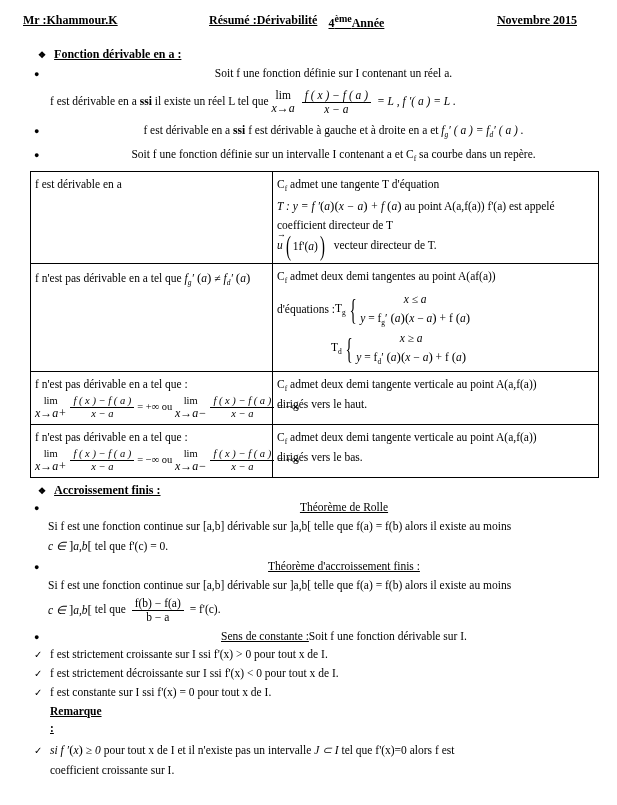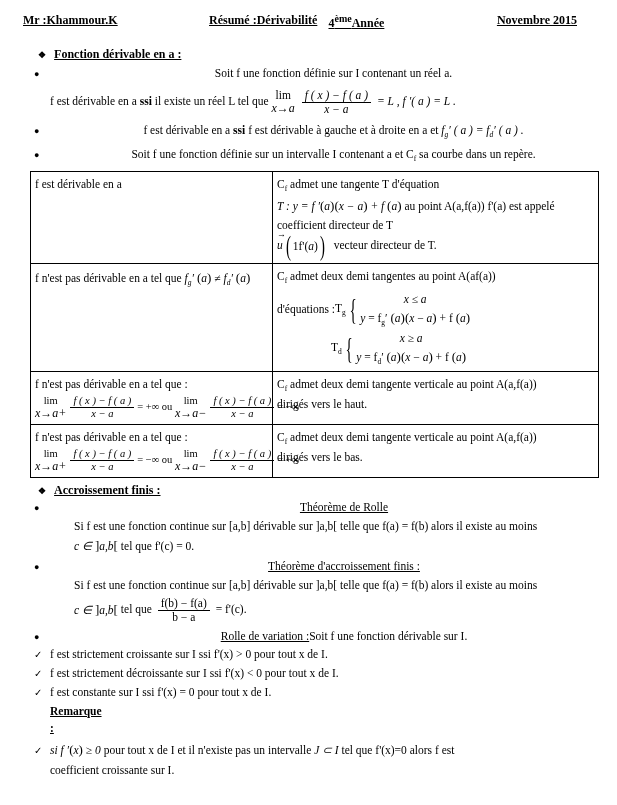--- a/index.html
+++ b/index.html
@@ -54,21 +54,21 @@
 
   .check-row {
     display: flex; align-items: baseline;
     padding-left: 34px; margin: 2px 0;
     line-height: 1.45;
   }
   .check-row .chk {
     display: inline-block; width: 16px; flex: 0 0 16px;
     font-size: 10px;
   }
-  .indent-line { padding-left: 74px; line-height: 1.5; margin: 3px 0; }
+  .indent-line { padding-left: 48px; line-height: 1.5; margin: 3px 0; }
   .indent-line.tight { margin: 1px 0; }
 
   .u { text-decoration: underline; margin-left: 21px; }
   .b { font-weight: bold; }
   .it { font-style: italic; }
   .cf sub, .sub { font-size: 7.5px; vertical-align: sub; }
 
   
   .math { font-family: "Liberation Serif", serif; font-style: italic; }
   .mathup { font-style: normal; }
@@ -297,21 +297,21 @@
     <span>tel que</span>
     <span class="frac">
       <span class="num">f(b) − f(a)</span>
       <span class="den">b − a</span>
     </span>
     <span>= f'(c).</span>
   </div>
 
   <div class="bullet-row" style="margin:4px 0 2px 0;">
     <span class="bdot">●</span>
-    <span class="btxt"><span class="u">Rolle de variation :</span><span>Soit f une fonction dérivable sur I.</span></span>
+    <span class="btxt"><span class="u">Sens de constante :</span><span>Soit f une fonction dérivable sur I.</span></span>
   </div>
 
   <div class="check-row">
     <span class="chk">✓</span>
     <span>f est strictement croissante sur I ssi f'(x) &gt; 0 pour tout x de I.</span>
   </div>
   <div class="check-row">
     <span class="chk">✓</span>
     <span>f est strictement décroissante sur I ssi f'(x) &lt; 0 pour tout x de I.</span>
   </div>

